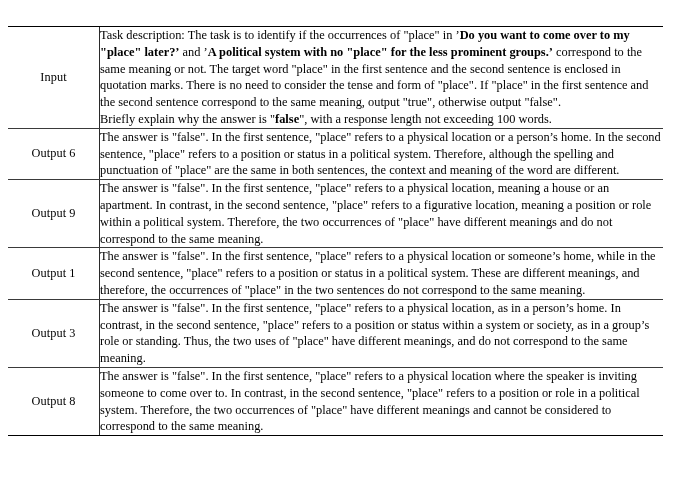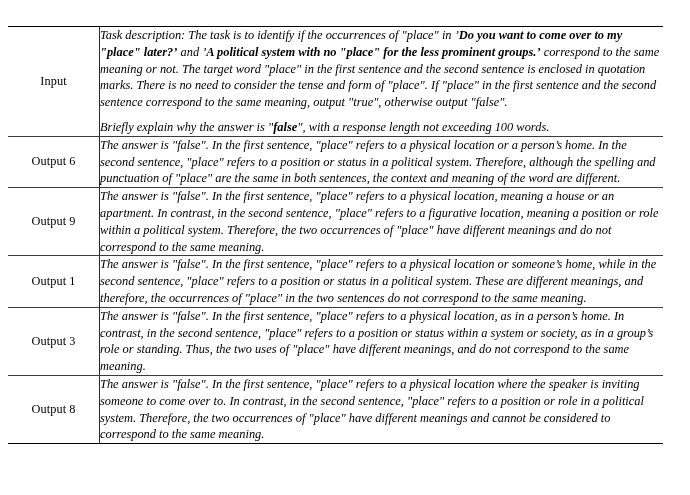--- a/index.html
+++ b/index.html
@@ -65,23 +65,22 @@
     padding: 5px 6px 6px 10px;
     font-size: 12.4px;
     line-height: 1.355;
     text-align: left;
     hyphens: none;
   }
 
   .para {
     margin: 0;
     text-indent: 0;
-    font-style: italic;
   }
-  .para + .para { margin-top: 8px; }
+  .para + .para { margin-top: 0; }
 
   b, .b { font-weight: bold; }
 
   
   .content-cell p { word-spacing: 0.0px; }
 </style>
 </head>
 <body>
 
 <div class="sheet">

